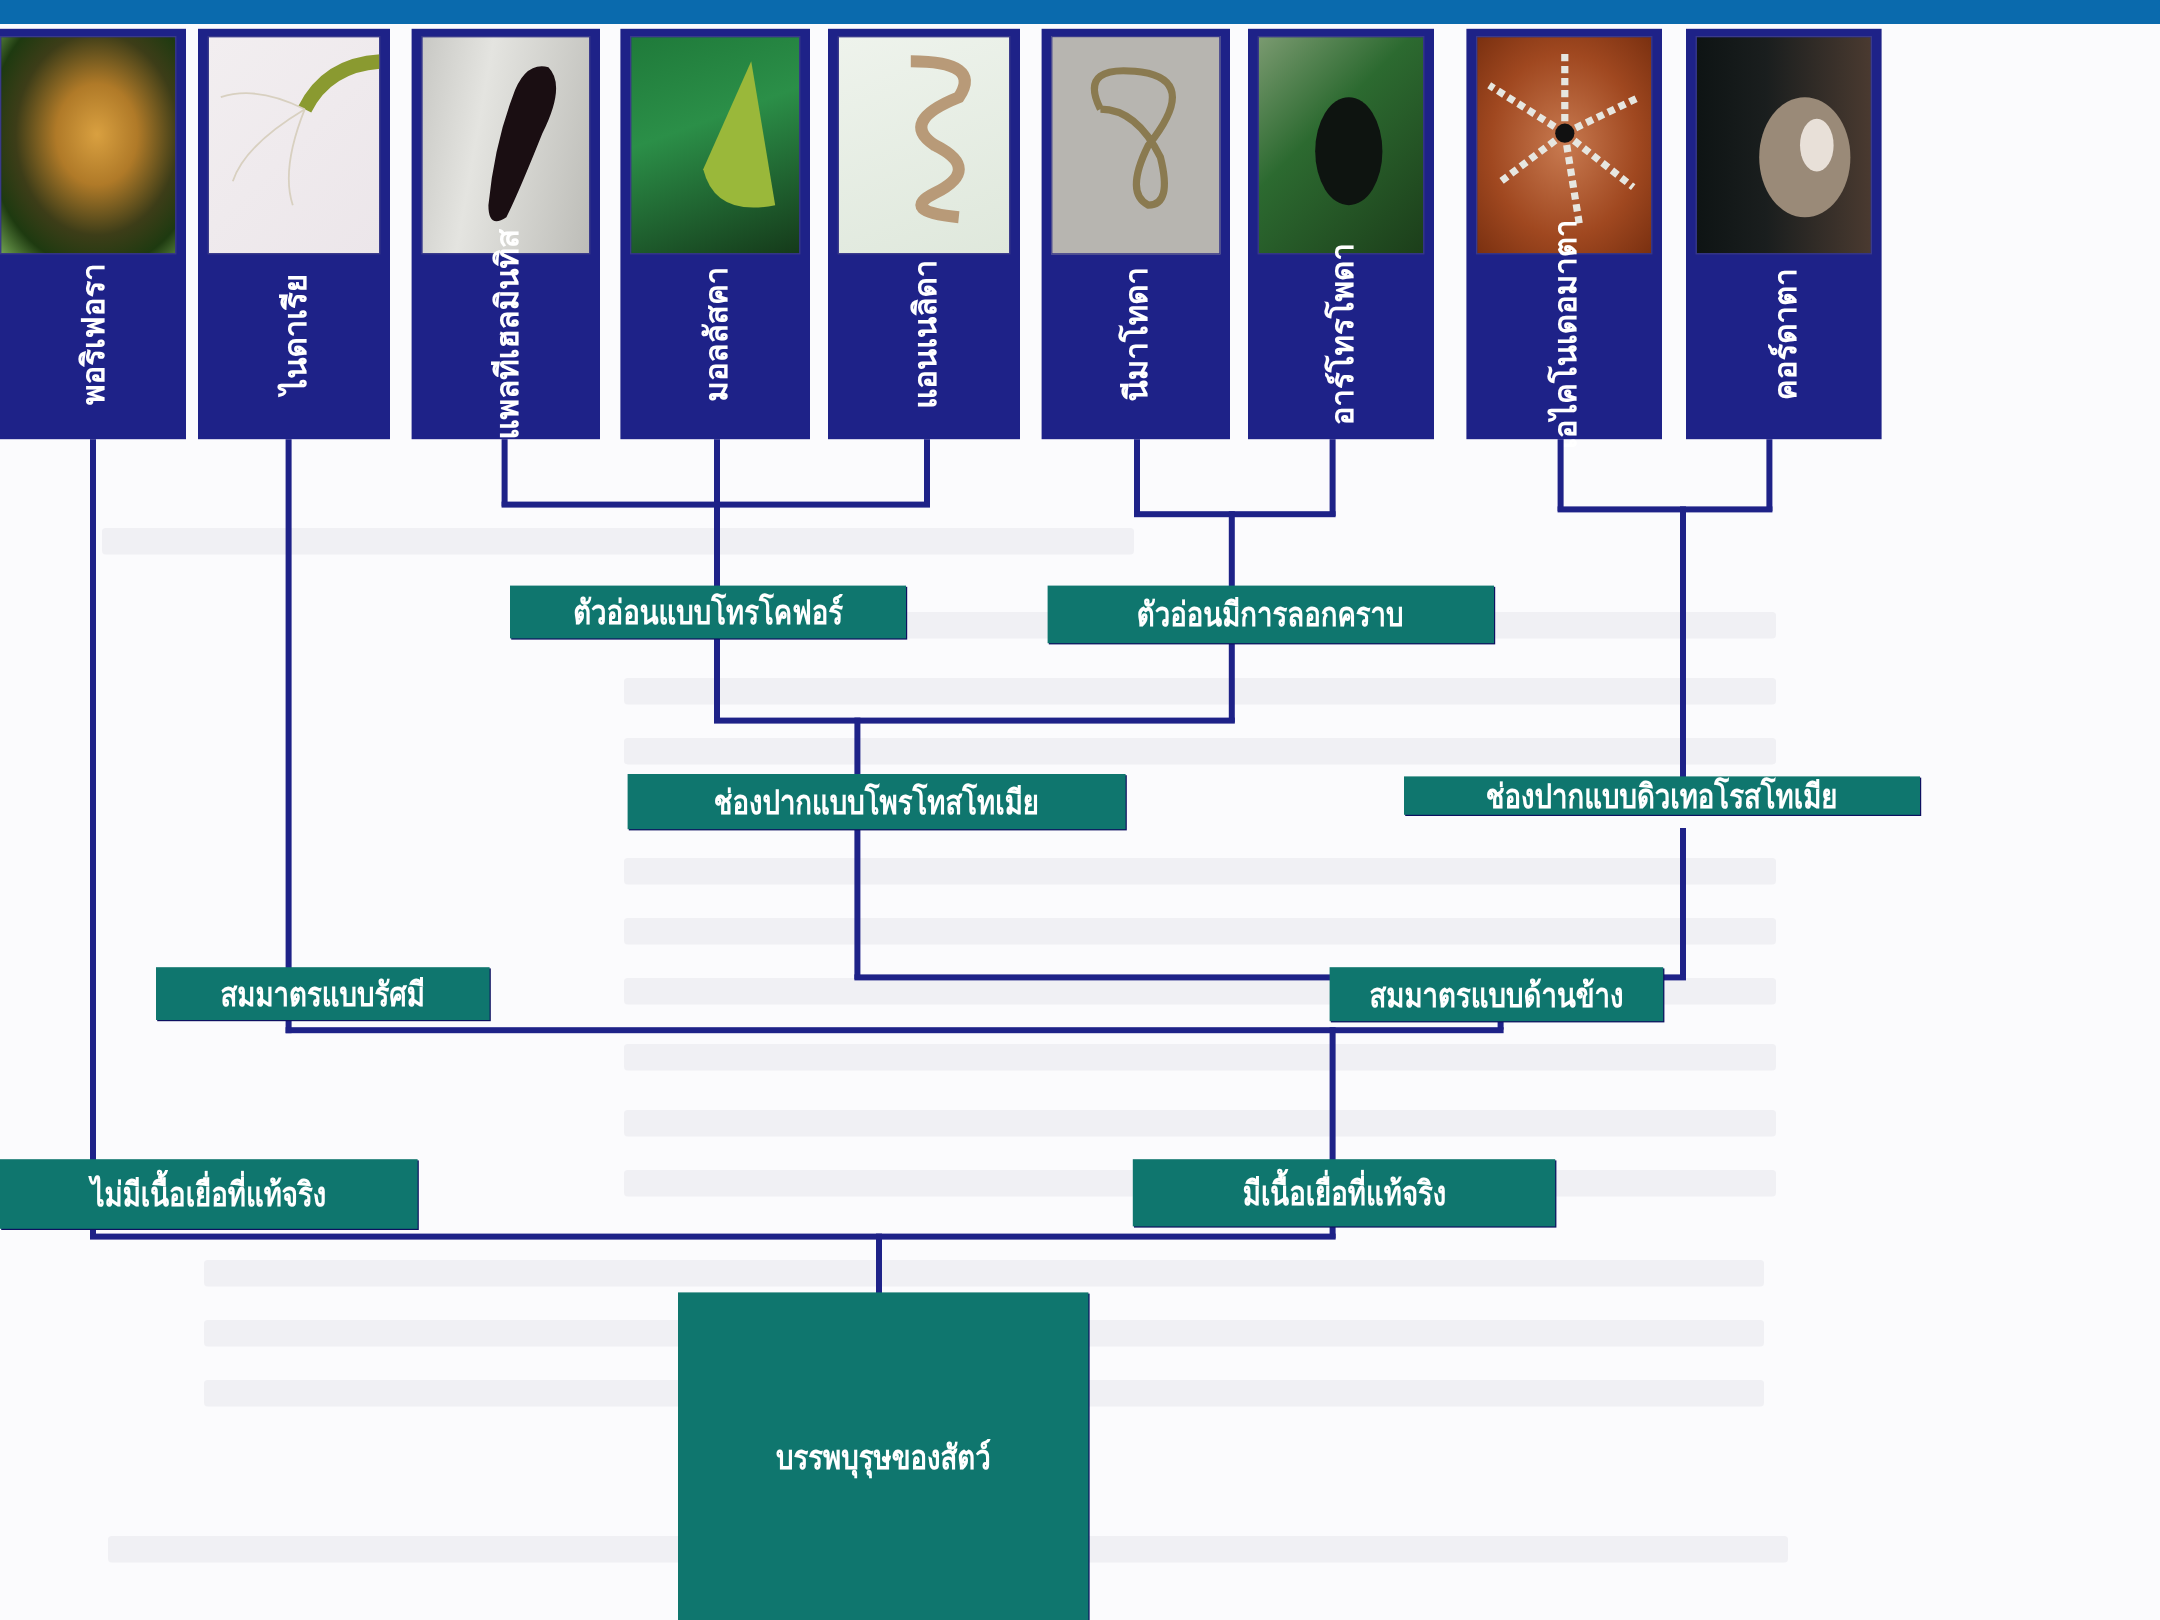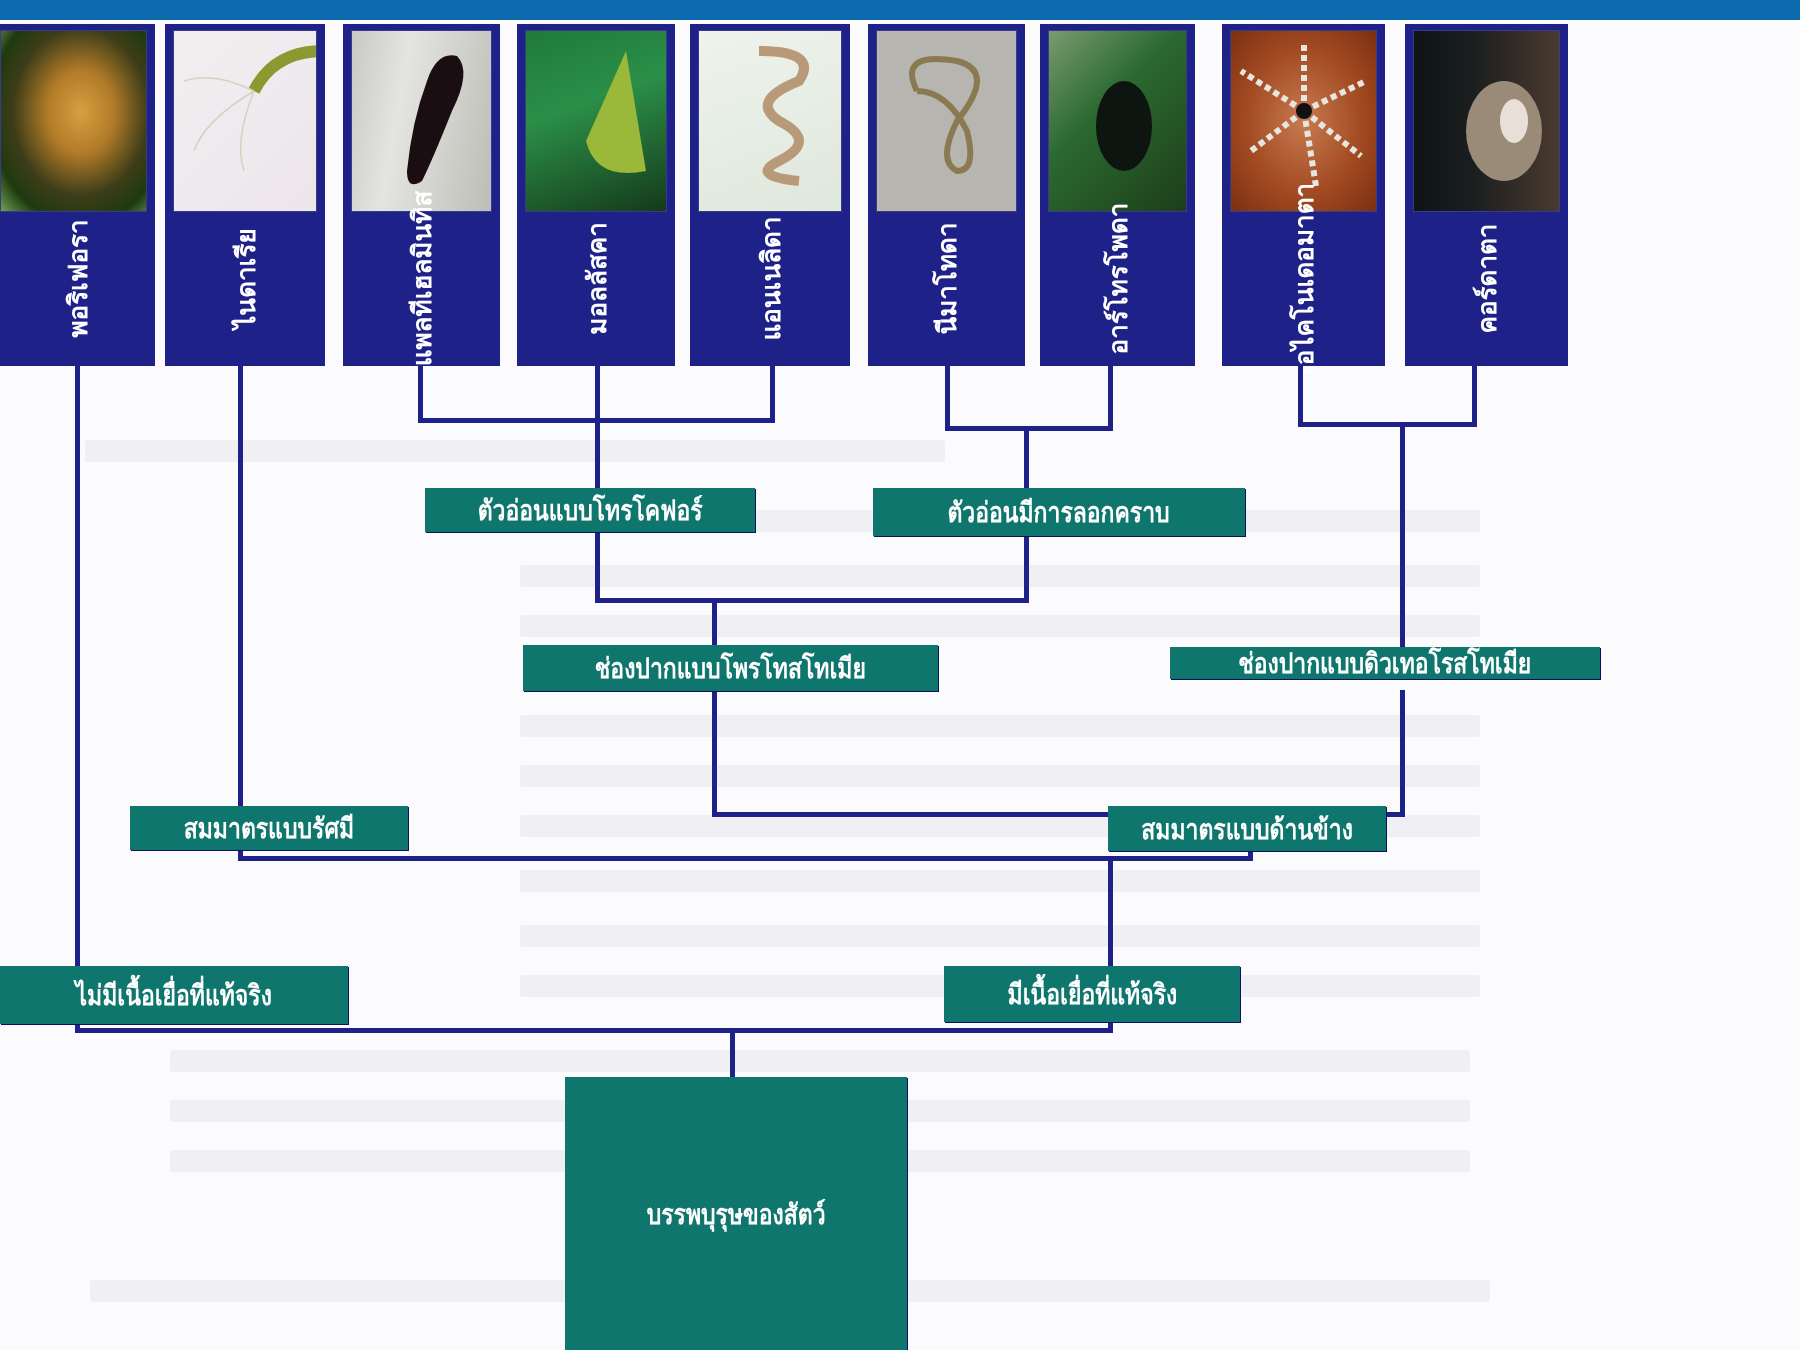--- a/index.html
+++ b/index.html
@@ -188,18 +188,18 @@
   </div>
 <div class="node" style="left:130px;top:806px;width:278px;height:44px;">
     <span>สมมาตรแบบรัศมี</span>
   </div>
 <div class="node" style="left:1108px;top:806px;width:278px;height:45px;">
     <span>สมมาตรแบบด้านข้าง</span>
   </div>
 <div class="node" style="left:0;top:966px;width:348px;height:58px;">
     <span>ไม่มีเนื้อเยื่อที่แท้จริง</span>
   </div>
-<div class="node" style="left:944px;top:966px;width:296px;height:56px;">
+<div class="node" style="left:944px;top:966px;width:352px;height:56px;">
     <span>มีเนื้อเยื่อที่แท้จริง</span>
   </div>
 <div class="node" style="left:565px;top:1077px;width:342px;height:273px;">
     <span>บรรพบุรุษของสัตว์</span>
   </div>
 
 </body></html>

